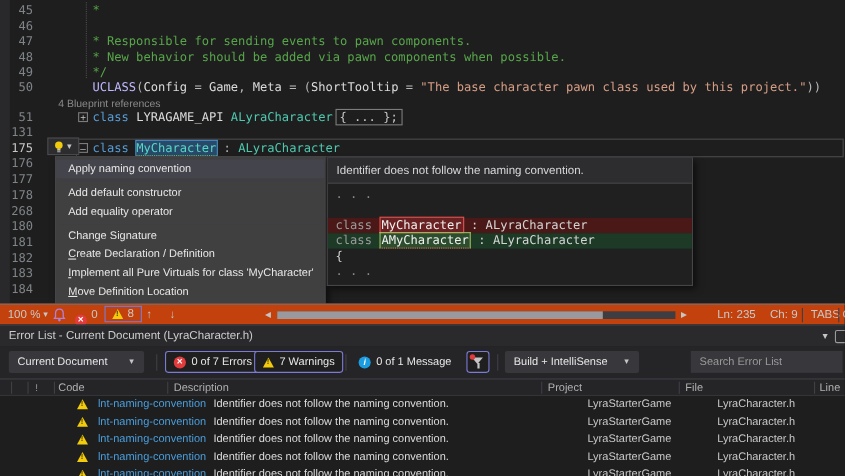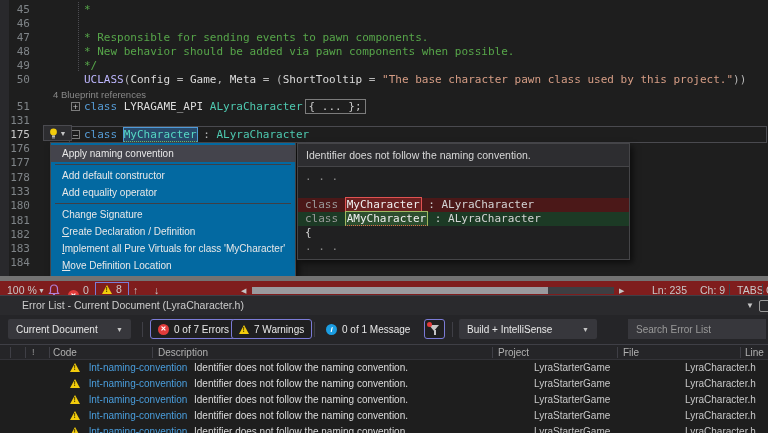--- a/index.html
+++ b/index.html
@@ -22,21 +22,21 @@
   .tk-box{border:1px solid #7c7c7c;color:#c8c8c8;padding:0 3px;margin-left:2px;}
   .tk-sel{background:rgba(50,110,170,.55);outline:1px solid #4e9ad8;color:#56d8c4;
           border-bottom:1px dotted #71c871;}
   #cmt-guide{position:absolute;left:78px;top:2px;height:69px;border-left:1px dotted #4d4d52;}
   #cur-line{position:absolute;left:69px;right:1px;top:126px;height:15px;border:1px solid #4a4a4f;}
   #bulb{position:absolute;left:43px;top:125px;width:29px;height:16px;background:#2d2d30;
         border:1px solid #4a4a4f;display:flex;align-items:center;justify-content:center;gap:2px;box-sizing:border-box;}
   #bulb .caret{color:#c5c5c5;font-size:7px;}
 
   
-  #ctx-menu{position:absolute;left:50px;top:142px;width:246px;background:#0369a1;
+  #ctx-menu{position:absolute;left:50px;top:142px;width:246px;background:#404040;
             border:1px solid #454548;box-shadow:3px 3px 6px rgba(0,0,0,.55);padding:2px 0;box-sizing:border-box;}
   .menu-item{height:17px;line-height:17px;padding-left:11px;font-size:10px;color:#e8e8e8;white-space:nowrap;overflow:hidden;}
   .menu-item.hl{background:#44444c;}
   .menu-sep{height:1px;background:#3f3f46;margin:2px 4px;}
   .menu-item u{text-decoration:underline;}
 
   
   #preview{position:absolute;left:297px;top:143px;width:333px;background:#202021;
            border:1px solid #454548;box-shadow:3px 3px 6px rgba(0,0,0,.55);box-sizing:border-box;}
   #preview .pv-head{background:#2d2d30;border-bottom:1px solid #454548;padding:5px 8px;
@@ -45,41 +45,41 @@
   .pv-line{height:14px;white-space:pre;padding-left:7px;color:#d4d4d4;font-family:"DejaVu Sans Mono",monospace;}
   .pv-line.ellipsis{color:#8a8a8a;}
   .pv-line.removed{background:#4b1818;}
   .pv-line.added{background:#1c3a25;}
   .pv-line .pre{color:#9b9b9b;} .pv-line .post{color:#d4d4d4;}
   .pv-name-r{border:1px solid #e05252;background:rgba(200,60,60,.25);padding:0 1px;color:#f0f0f0;}
   .pv-name-a{border:1px solid #9fb860;background:rgba(120,170,90,.18);padding:0 1px;color:#f0f0f0;
              border-bottom:1px dotted #d96b4a;}
 
   
-  #ed-status{position:absolute;left:0;top:276px;width:768px;height:19px;background:#7f1d1d;
-             border-top:5px solid #737373;box-sizing:border-box;font-size:10.5px;color:#c8c8c8;}
+  #ed-status{position:absolute;left:0;top:276px;width:768px;height:19px;background:#c2410c;
+             border-top:1px solid #737373;box-sizing:border-box;font-size:10.5px;color:#c8c8c8;}
   #ed-status .abs{position:absolute;top:0;height:19px;line-height:19px;}
   #ed-status .warnbox{border:1px solid #7b7bd6;padding:0 6px;height:15px;line-height:15px;top:1px;
                       display:flex;align-items:center;gap:4px;box-sizing:border-box;}
   .mini-err{display:inline-flex;width:11px;height:11px;border-radius:50%;background:#e23b3b;color:#fff;
             font-size:7px;font-weight:bold;align-items:center;justify-content:center;}
   .mini-warn{position:relative;display:inline-block;width:0;height:0;border-left:5px solid transparent;
              border-right:5px solid transparent;border-bottom:9px solid #f2cc0c;}
   .mini-warn::after{content:"!";position:absolute;left:-1px;top:0px;font-size:7px;line-height:9px;
                     font-weight:bold;color:#4a3b00;transform:translateX(-25%);}
   .mini-info{display:inline-flex;width:11px;height:11px;border-radius:50%;background:#1b9de2;color:#fff;
              font-size:8px;font-style:italic;font-weight:bold;align-items:center;justify-content:center;}
   #hscroll-track{position:absolute;left:252px;top:6px;width:362px;height:7px;background:#3e3e42;}
   #hscroll-thumb{position:absolute;left:0;top:0;width:296px;height:7px;background:#9a9a9e;}
   .sb-sep{position:absolute;top:3px;height:13px;width:1px;background:#3f3f46;}
 
   
   #el-title{position:absolute;left:0;top:295px;width:768px;height:20px;background:#2a2a2d;
             border-top:1px solid #3f3f46;box-sizing:border-box;color:#cccccc;font-size:10.5px;line-height:19px;}
-  #el-title .t{position:absolute;left:8px;margin-left:14px;}
+  #el-title .t{position:absolute;left:8px;}
   #el-title .chev{position:absolute;right:14px;top:0;color:#c5c5c5;font-size:8px;}
   #el-title .pin{position:absolute;right:-3px;top:4px;width:10px;height:10px;border:1px solid #9a9a9a;border-radius:2px;}
 
   #el-toolbar{position:absolute;left:0;top:315px;width:768px;height:29px;background:#252528;}
   #el-toolbar .abs{position:absolute;top:4px;height:20px;box-sizing:border-box;font-size:10px;color:#e8e8e8;}
   .dd{background:#37373c;border-radius:2px;display:flex;align-items:center;padding:0 8px;gap:8px;}
   .dd .caret{color:#c5c5c5;font-size:7px;margin-left:auto;}
   .toggle{border:1px solid #7b7bd6;border-radius:3px;background:#1f1f20;display:flex;align-items:center;
           padding:0 7px;gap:5px;}
   .flat{display:flex;align-items:center;padding:0 6px;gap:5px;}
@@ -98,21 +98,21 @@
   #el-header .vsep{position:absolute;top:2px;height:11px;width:1px;background:#3f3f46;}
   #el-header .sev-glyph{position:absolute;left:32px;top:3px;width:7px;height:9px;color:#9a9a9a;font-size:9px;line-height:9px;}
 
   #el-rows{position:absolute;left:0;top:360px;width:768px;height:73px;overflow:hidden;background:#1e1e1e;}
   .el-row{position:absolute;left:0;width:768px;height:16px;font-size:10px;line-height:16px;margin-left:36px;}
   .el-row .c{position:absolute;top:0;white-space:nowrap;}
   .el-row .icon{left:34px;top:3px;}
   .el-row .code{left:53px;color:#4a9edd;}
   .el-row .desc{left:158px;color:#dcdcdc;}
   .el-row .proj{left:498px;color:#c8c8c8;}
-  .el-row .file{left:649px;color:#c8c8c8;}
+  .el-row .file{left:616px;color:#c8c8c8;}
   .el-row .line{left:745px;color:#c8c8c8;}
 
   .caret-s{font-size:7px;color:#c5c5c5;}
 </style>
 </head>
 <body>
 
 <div id="editor">
   <div class="edge"></div>
   <div id="cmt-guide"></div>
@@ -160,21 +160,21 @@
       <div class="code-line" style="top: 142px;">
         <span class="ln">176</span>
       </div>
       <div class="code-line" style="top: 156.3px;">
         <span class="ln">177</span>
       </div>
       <div class="code-line" style="top: 170.6px;">
         <span class="ln">178</span>
       </div>
       <div class="code-line" style="top: 184.9px;">
-        <span class="ln">133</span>
+        <span class="ln">268</span>
       </div>
       <div class="code-line" style="top: 199.2px;">
         <span class="ln">180</span>
       </div>
       <div class="code-line" style="top: 213.5px;">
         <span class="ln">181</span>
       </div>
       <div class="code-line" style="top: 227.8px;">
         <span class="ln">182</span>
       </div>
@@ -276,21 +276,21 @@
     <span>0 of 1 Message</span>
   </div>
   <div class="abs toggle" style="left:424px;width:21px;justify-content:center;padding:0">
     <span class="funnel">
         <span class="cone"></span>
         <span class="stem"></span>
         <span class="dot"></span>
       </span>
   </div>
   <span class="tb-sep" style="left:452px"></span>
-  <div class="abs dd" style="left:459px;width:138px">
+  <div class="abs dd" style="left:459px;width:122px">
     <span>Build + IntelliSense</span>
     <span class="caret">▼</span>
   </div>
   <div class="abs" style="left:628px;width:138px">
     <div id="el-search" style="height:20px">
         <span>Search Error List</span>
       </div>
   </div>
 </div>
 

